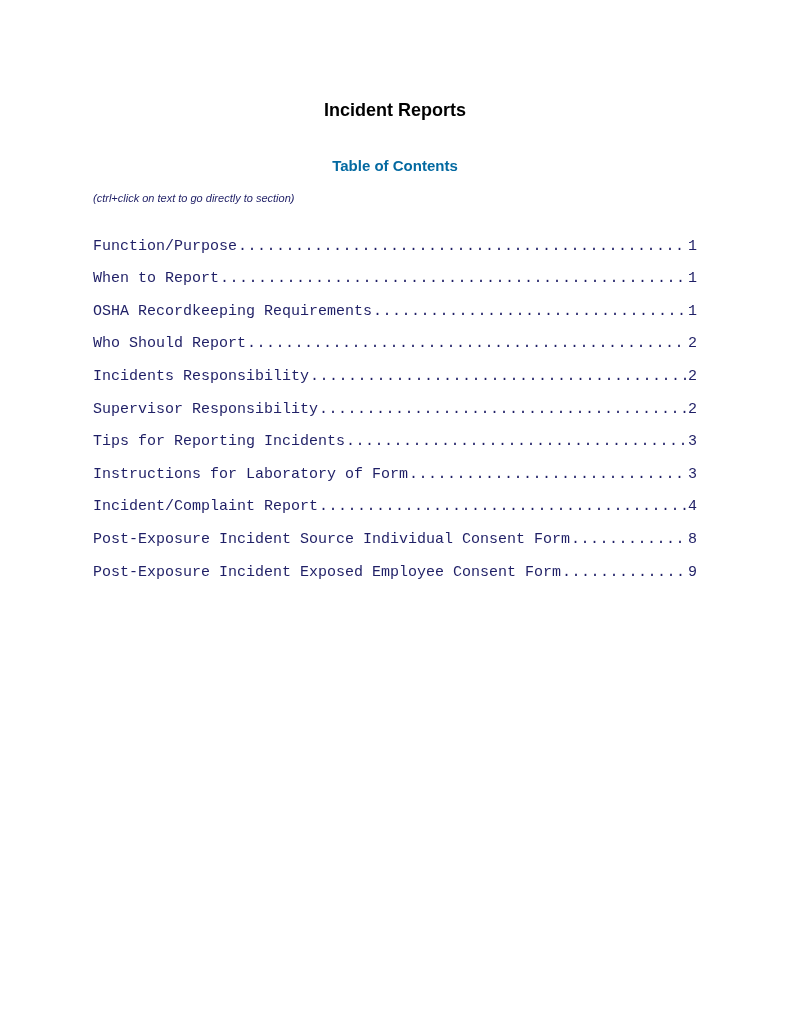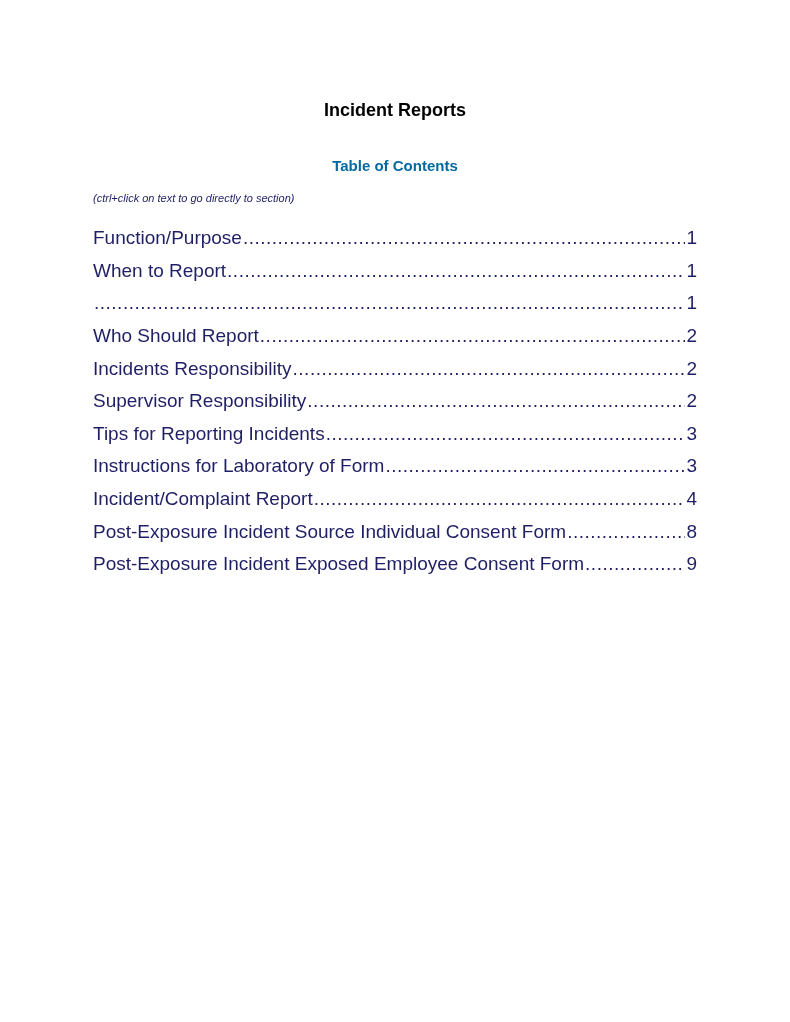--- a/index.html
+++ b/index.html
@@ -1,21 +1,21 @@
 <!DOCTYPE html>
 <html><head>
 <meta charset="utf-8">
 <style>
   html, body { margin:0; padding:0; background:#ffffff; }
   body { width:790px; height:1022px; position:relative; font-family:"Liberation Sans", sans-serif; overflow:hidden; }
   .title { position:absolute; left:0; width:790px; top:100px; text-align:center; font-weight:bold; font-size:18px; color:#000; }
   .subtitle { position:absolute; left:0; width:790px; top:157px; text-align:center; font-weight:bold; font-size:15px; color:#0369a1; }
   .hint { position:absolute; left:93px; top:192px; font-style:italic; font-size:11px; color:#1f1f66; }
   .toc { position:absolute; left:93px; top:222px; width:604px; }
-  .row { display:flex; align-items:center; height:32.6px; font-size:19px; color:#1f1f66; text-decoration:none; cursor:pointer; }
+  .row { display:flex; align-items:flex-end; height:32.6px; font-size:15px; color:#1f1f66; text-decoration:none; cursor:pointer;font-family:Liberation Mono, monospace; }
   .row .label { white-space:nowrap; }
   .row .dots { flex:1; overflow:hidden; white-space:nowrap; margin:0 1px; letter-spacing:0.5px; }
   .row .dots::before { content:"......................................................................................................................................................................................................................................................"; }
   .row .page { white-space:nowrap; }
 </style>
 </head>
 <body>
 
 <div class="title">Incident Reports</div>
 <div class="subtitle">Table of Contents</div>
@@ -26,20 +26,21 @@
       <span class="label">Function/Purpose</span>
       <span class="dots"></span>
       <span class="page">1</span>
     </a>
   <a class="row">
       <span class="label">When to Report</span>
       <span class="dots"></span>
       <span class="page">1</span>
     </a>
   <a class="row">
+      <span class="label">OSHA Recordkeeping Requirements</span>
       <span class="dots"></span>
       <span class="page">1</span>
     </a>
   <a class="row">
       <span class="label">Who Should Report</span>
       <span class="dots"></span>
       <span class="page">2</span>
     </a>
   <a class="row">
       <span class="label">Incidents Responsibility</span>

